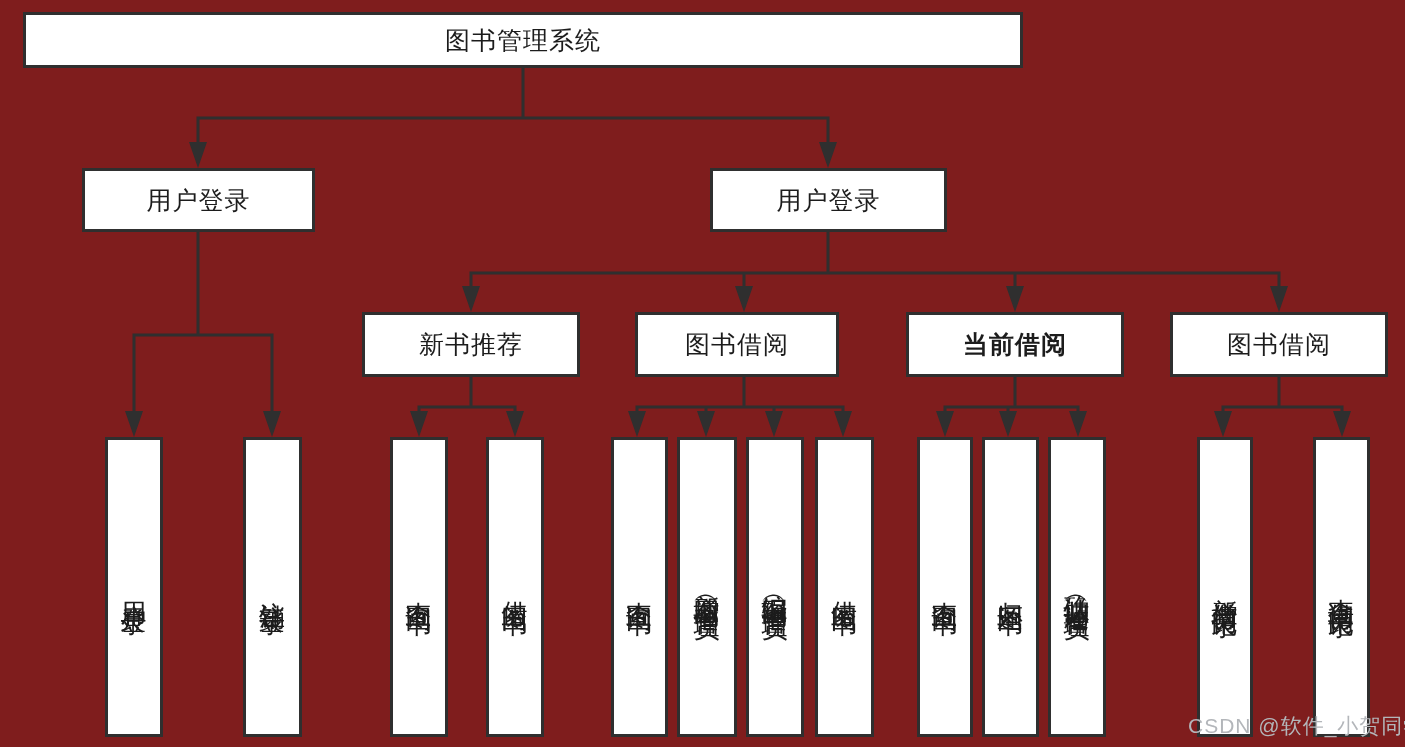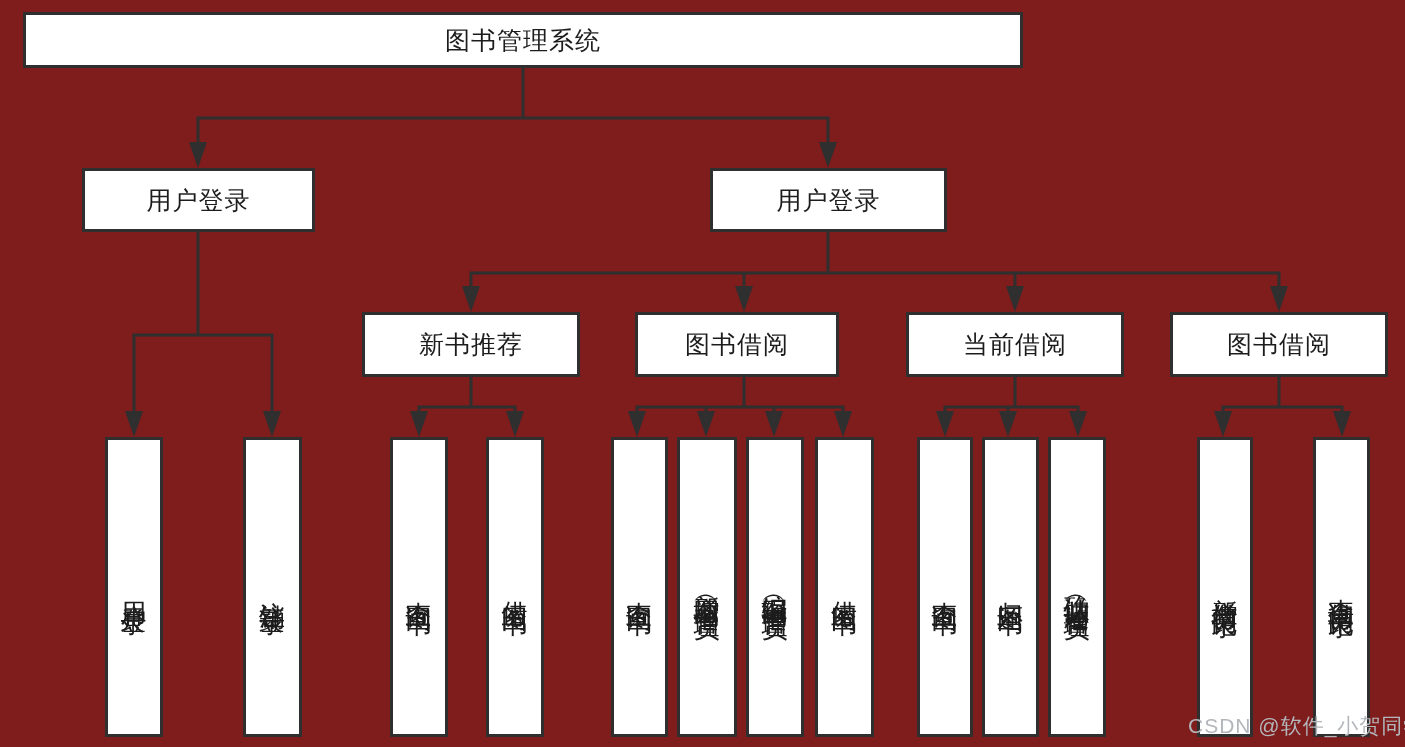--- a/index.html
+++ b/index.html
@@ -101,21 +101,21 @@
     </g>
   </svg>
 
   <div class="node h-node" style="left:23px; top:12px; width:1000px; height:56px;">图书管理系统</div>
 
   <div class="node h-node" style="left:82px; top:168px; width:233px; height:64px;">用户登录</div>
   <div class="node h-node" style="left:710px; top:168px; width:237px; height:64px;">用户登录</div>
 
   <div class="node h-node" style="left:362px; top:312px; width:218px; height:65px;">新书推荐</div>
   <div class="node h-node" style="left:635px; top:312px; width:204px; height:65px;">图书借阅</div>
-  <div class="node h-node" style="left:906px; top:312px; width:218px; height:65px;">当前借阅</div>
+  <div class="node h-node" style="left:906px; top:312px; width:218px; height:65px;font-weight:bold;">当前借阅</div>
   <div class="node h-node" style="left:1170px; top:312px; width:218px; height:65px;">图书借阅</div>
 
   <div class="node v-node" style="left:105px; top:437px; width:58px; height:300px;">用户登录</div>
   <div class="node v-node" style="left:243px; top:437px; width:59px; height:300px;">注销登录</div>
 
   <div class="node v-node" style="left:390px; top:437px; width:58px; height:300px;">查询图书</div>
   <div class="node v-node" style="left:486px; top:437px; width:58px; height:300px;">借阅图书</div>
 
   <div class="node v-node" style="left:611px; top:437px; width:57px; height:300px;">查询图书</div>
   <div class="node v-node" style="left:677px; top:437px; width:60px; height:300px;">新增图书（管理员）</div>

